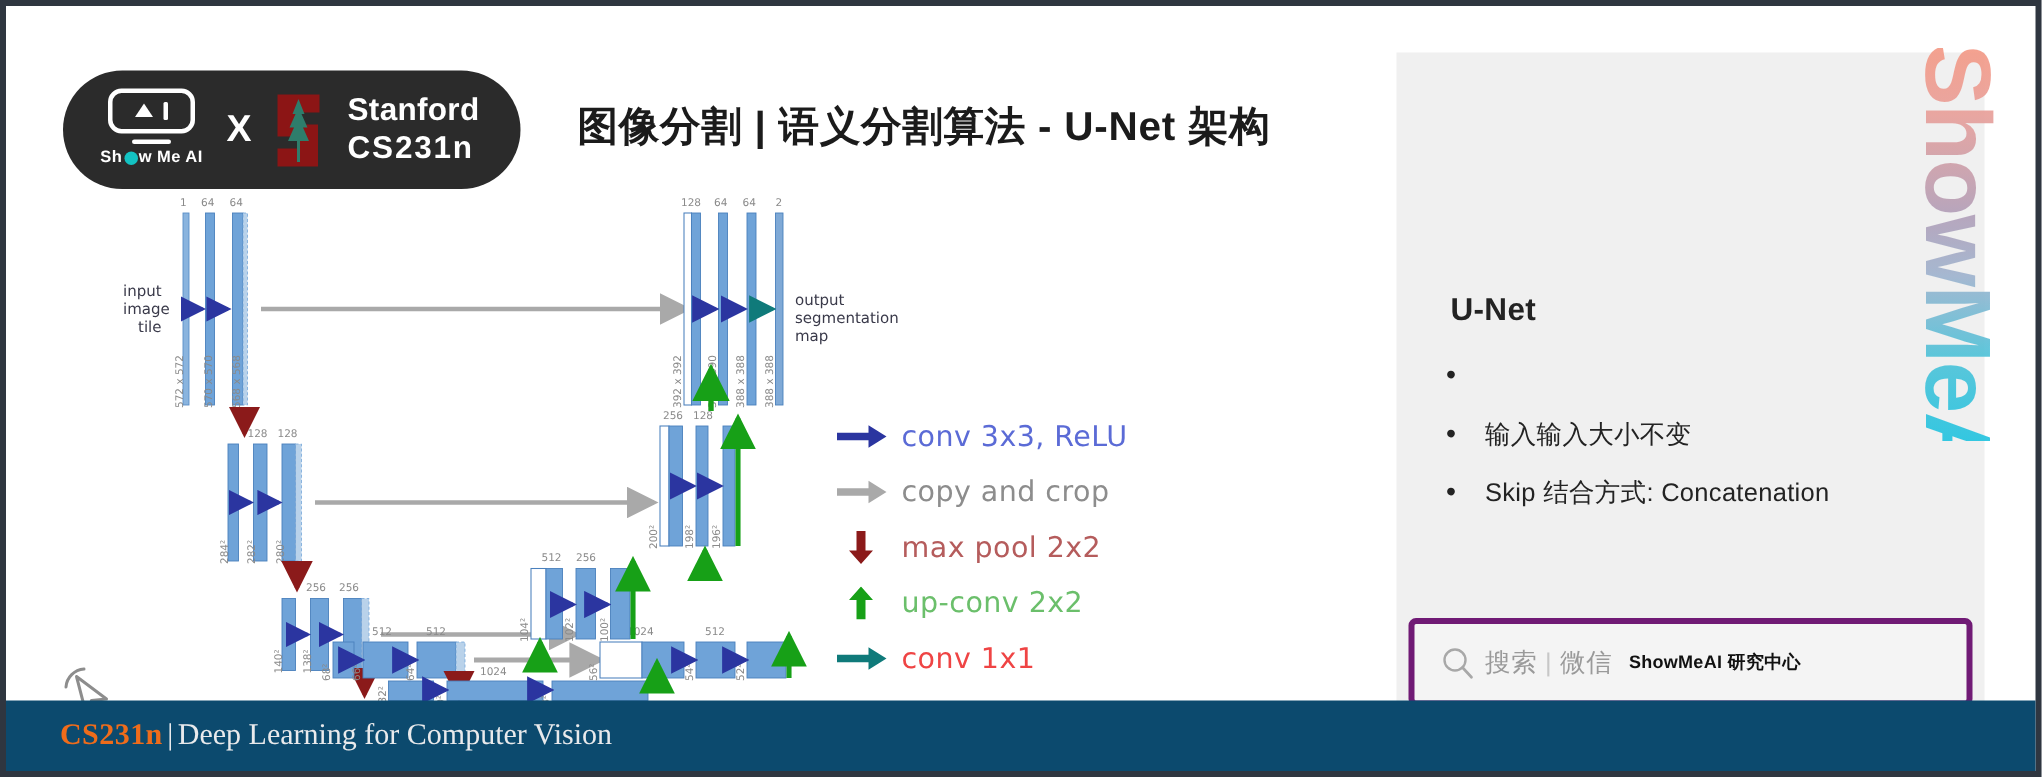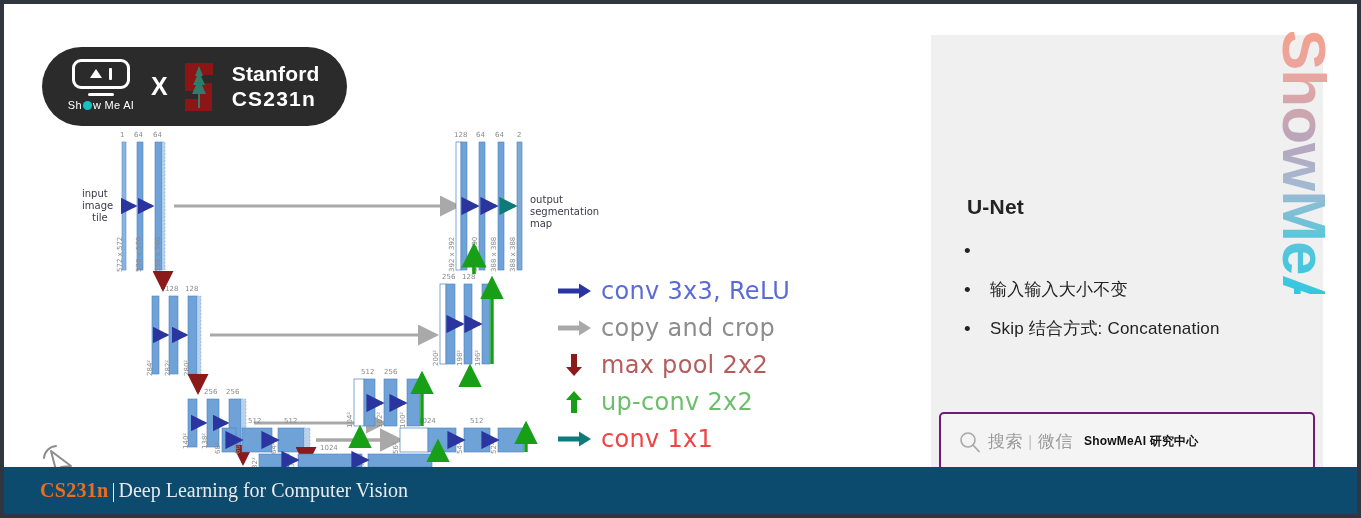--- a/index.html
+++ b/index.html
@@ -29,21 +29,21 @@
     width:58px;height:30px;border:3px solid #ffffff;border-radius:9px;
     display:flex;align-items:center;justify-content:center;gap:7px;box-sizing:border-box;
   }
   .smai-caret{
     width:0;height:0;border-left:6px solid transparent;border-right:6px solid transparent;
     border-bottom:9px solid #ffffff;
   }
   .smai-bar{width:3px;height:12px;background:#ffffff;border-radius:1px;}
   .smai-stand{width:26px;height:3px;background:#ffffff;margin-top:4px;border-radius:2px;}
   .smai-word{
-    margin-top:3px;color:#ffffff;font-size:11px;font-weight:normal;letter-spacing:.3px;
+    margin-top:3px;color:#ffffff;font-size:11px;font-weight:bold;letter-spacing:.3px;
     white-space:nowrap;display:flex;align-items:center;
   }
   .smai-o{
     display:inline-block;width:9px;height:9px;border-radius:50%;
     background:#13c2c2;margin:0 1px;position:relative;top:1px;
   }
   .pill-x{
     color:#ffffff;font-size:25px;font-weight:bold;margin:0 11px 0 13px;
   }
   .stanford-logo{
@@ -79,21 +79,21 @@
     display:flex;align-items:flex-start;margin-bottom:17px;
   }
   .bullet-dot{
     color:#232323;font-size:19px;line-height:22px;width:26px;flex:none;text-align:left;
   }
   .bullet-text{
     font-size:17px;color:#232323;line-height:22px;letter-spacing:.2px;
   }
   .search-box{
     position:absolute;left:8px;top:377px;width:376px;height:59px;
-    background:#f4f4f4;border:2px solid #701a75;border-radius:5px;
+    background:#f4f4f4;border:4px solid #701a75;border-radius:5px;
     display:flex;align-items:center;box-sizing:border-box;
   }
   .search-icon{
     margin-left:18px;width:22px;height:22px;flex:none;
   }
   .search-icon svg{display:block;}
   .search-ph{
     margin-left:7px;font-size:17px;color:#9a9a9a;letter-spacing:.5px;white-space:nowrap;
   }
   .search-sep{color:#c7c7c7;margin:0 5px;}
@@ -141,21 +141,21 @@
 
   
   .diagram{position:absolute;left:60px;top:120px;width:820px;height:350px;}
   .diagram svg{display:block;}
 
   
   .legend{position:absolute;left:553px;top:268px;width:250px;}
   .legend-row{display:flex;align-items:center;height:37px;}
   .legend-arrow{width:36px;height:24px;flex:none;display:flex;align-items:center;justify-content:center;}
   .legend-label{
-    font-size:24px;margin-left:8px;white-space:nowrap;letter-spacing:.3px;
+    font-size:19px;margin-left:8px;white-space:nowrap;letter-spacing:.3px;
     font-family:"DejaVu Sans",sans-serif;
   }
   .lg-conv{color:#5b6bd6;}
   .lg-copy{color:#8d8d8d;}
   .lg-pool{color:#b55c5c;}
   .lg-up{color:#6bbf6b;}
   .lg-1x1{color:#ef4444;}
 </style>
 </head>
 <body>
@@ -184,20 +184,21 @@
         <path d="M20 8 L24 18 L22 18 L26 27 L23 27 L27 36 L21 36 L21 50 L19 50 L19 36 L13 36 L17 27 L14 27 L18 18 L16 18 Z" fill="#2e7d6b"></path>
       </svg>
     </div>
 
     <div class="pill-text">
       <div class="l1">Stanford</div>
       <div class="l2">CS231n</div>
     </div>
   </div>
 
+  <div class="slide-title">图像分割 | 语义分割算法 - U-Net 架构</div>
 
   <div class="diagram">
     <svg width="820" height="350" viewBox="0 0 820 350">
       <defs>
         <marker id="ablue" markerWidth="7" markerHeight="7" refX="6" refY="3.5" orient="auto">
           <path d="M0,0 L7,3.5 L0,7 Z" fill="#2b35a0"></path>
         </marker>
         <marker id="agray" markerWidth="7" markerHeight="7" refX="6" refY="3.5" orient="auto">
           <path d="M0,0 L7,3.5 L0,7 Z" fill="#a9a9a9"></path>
         </marker>

